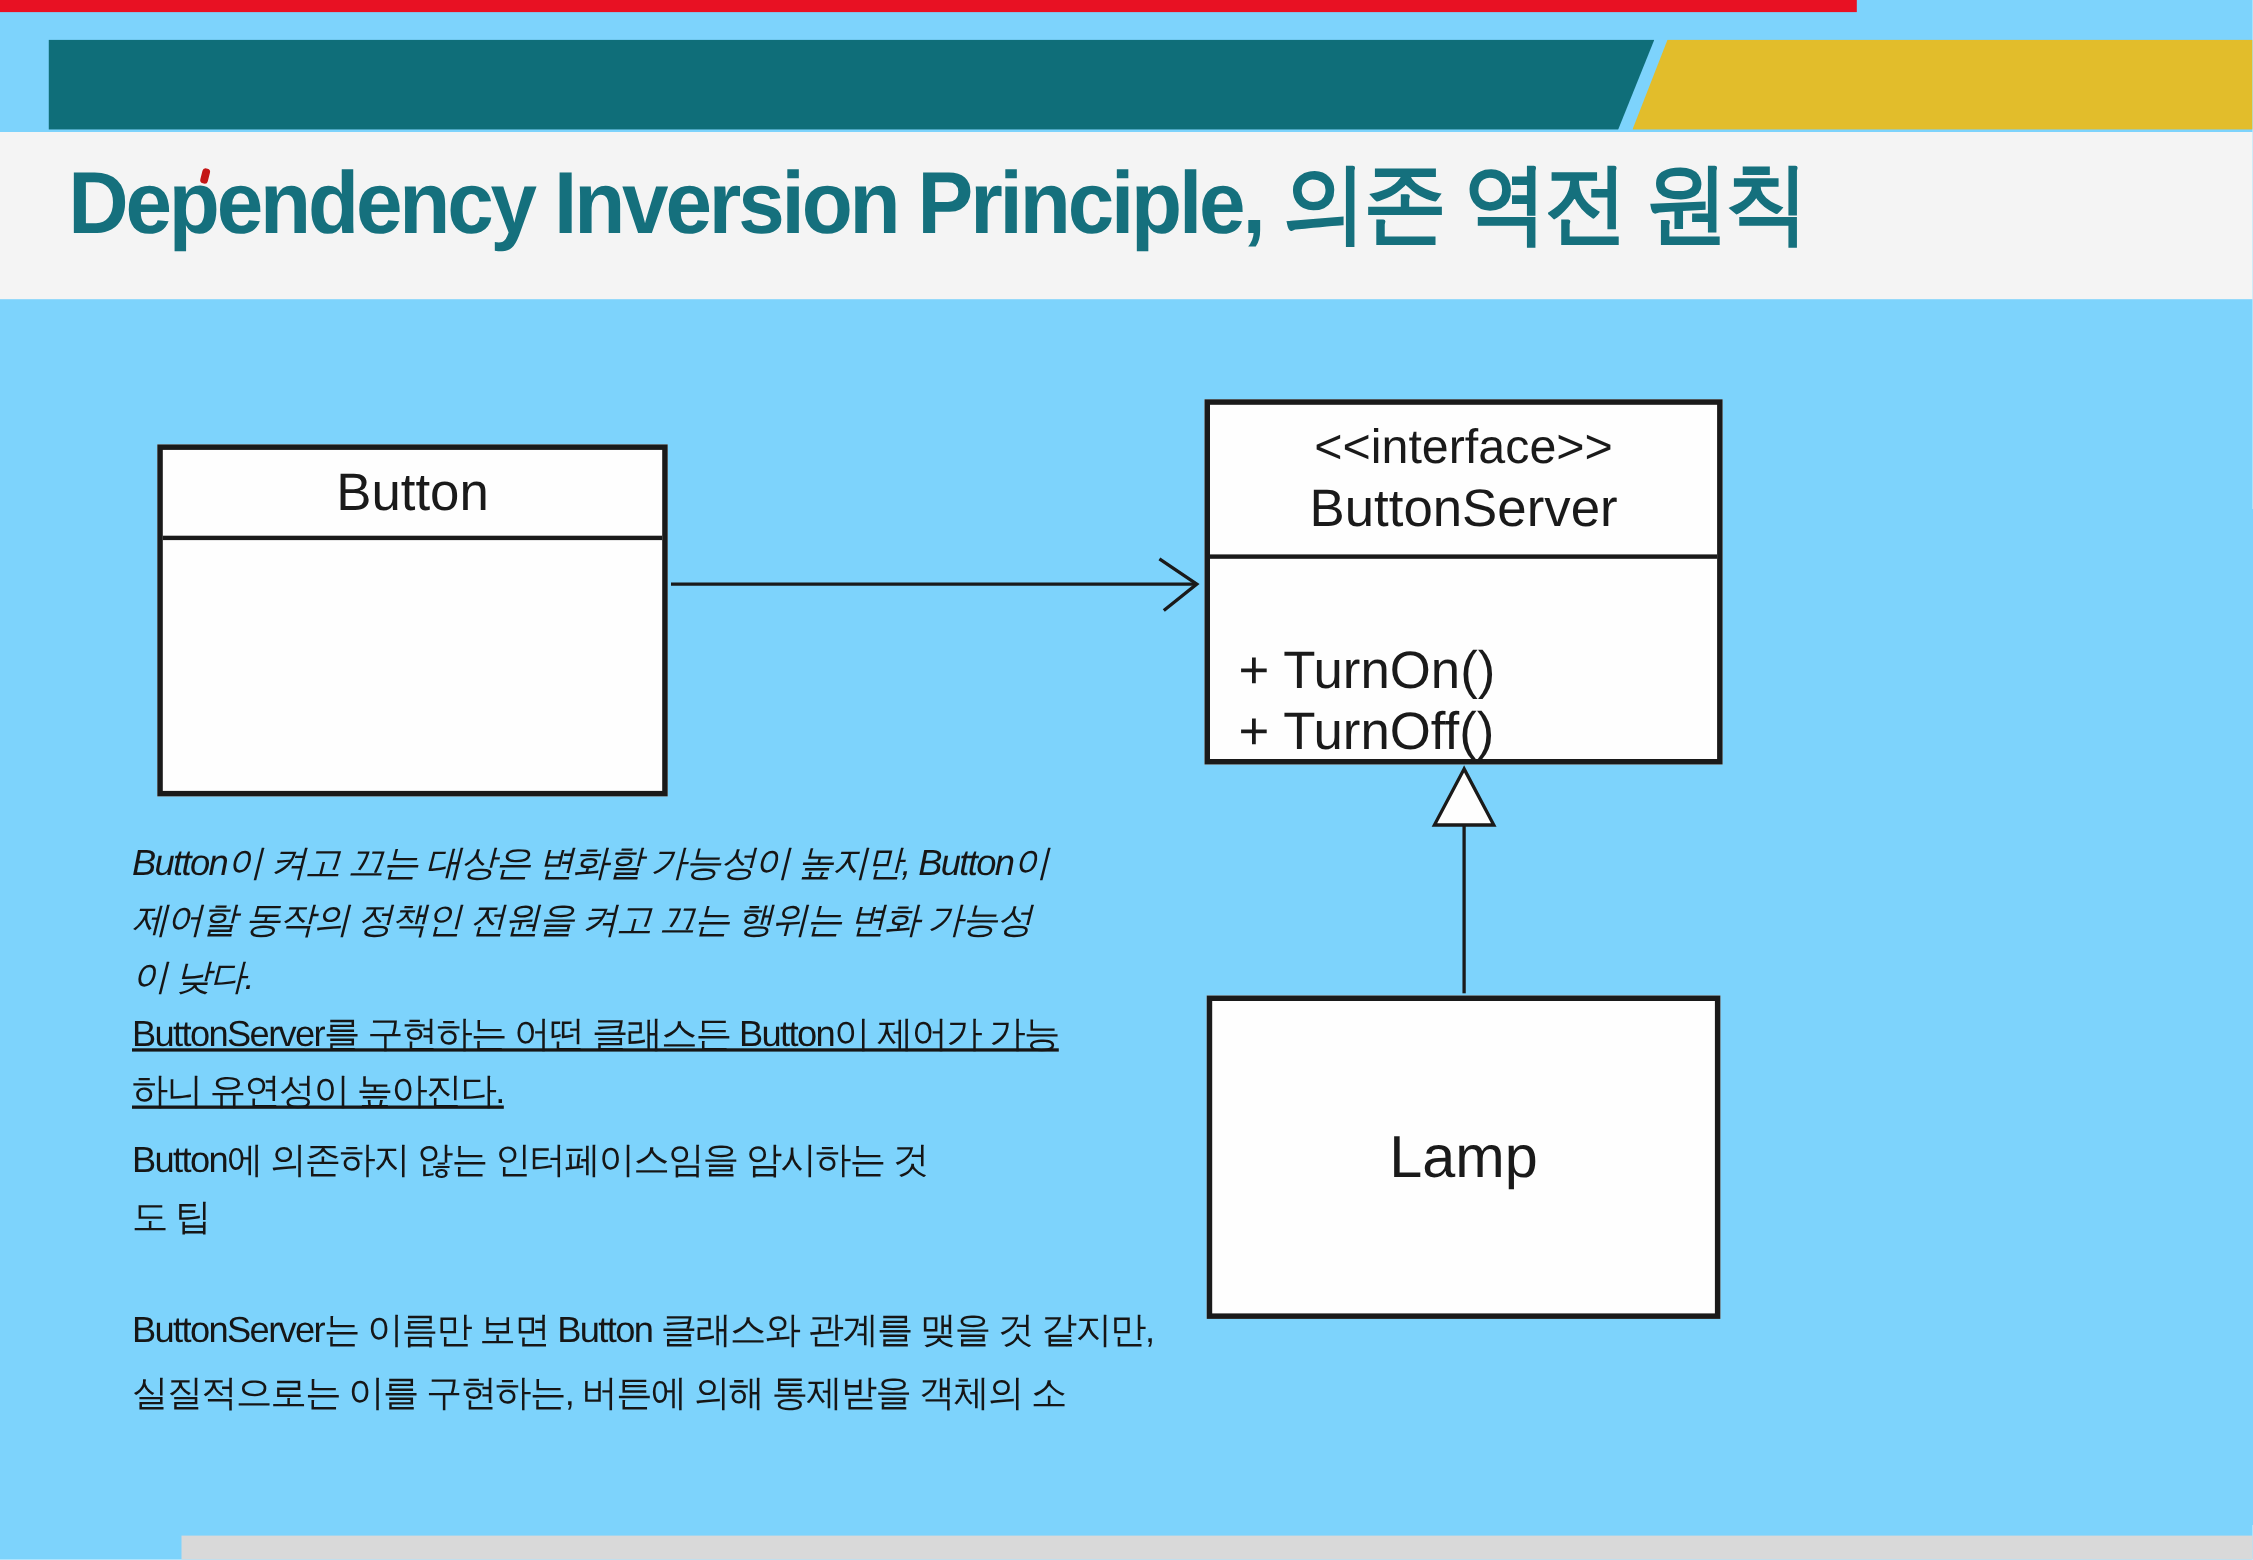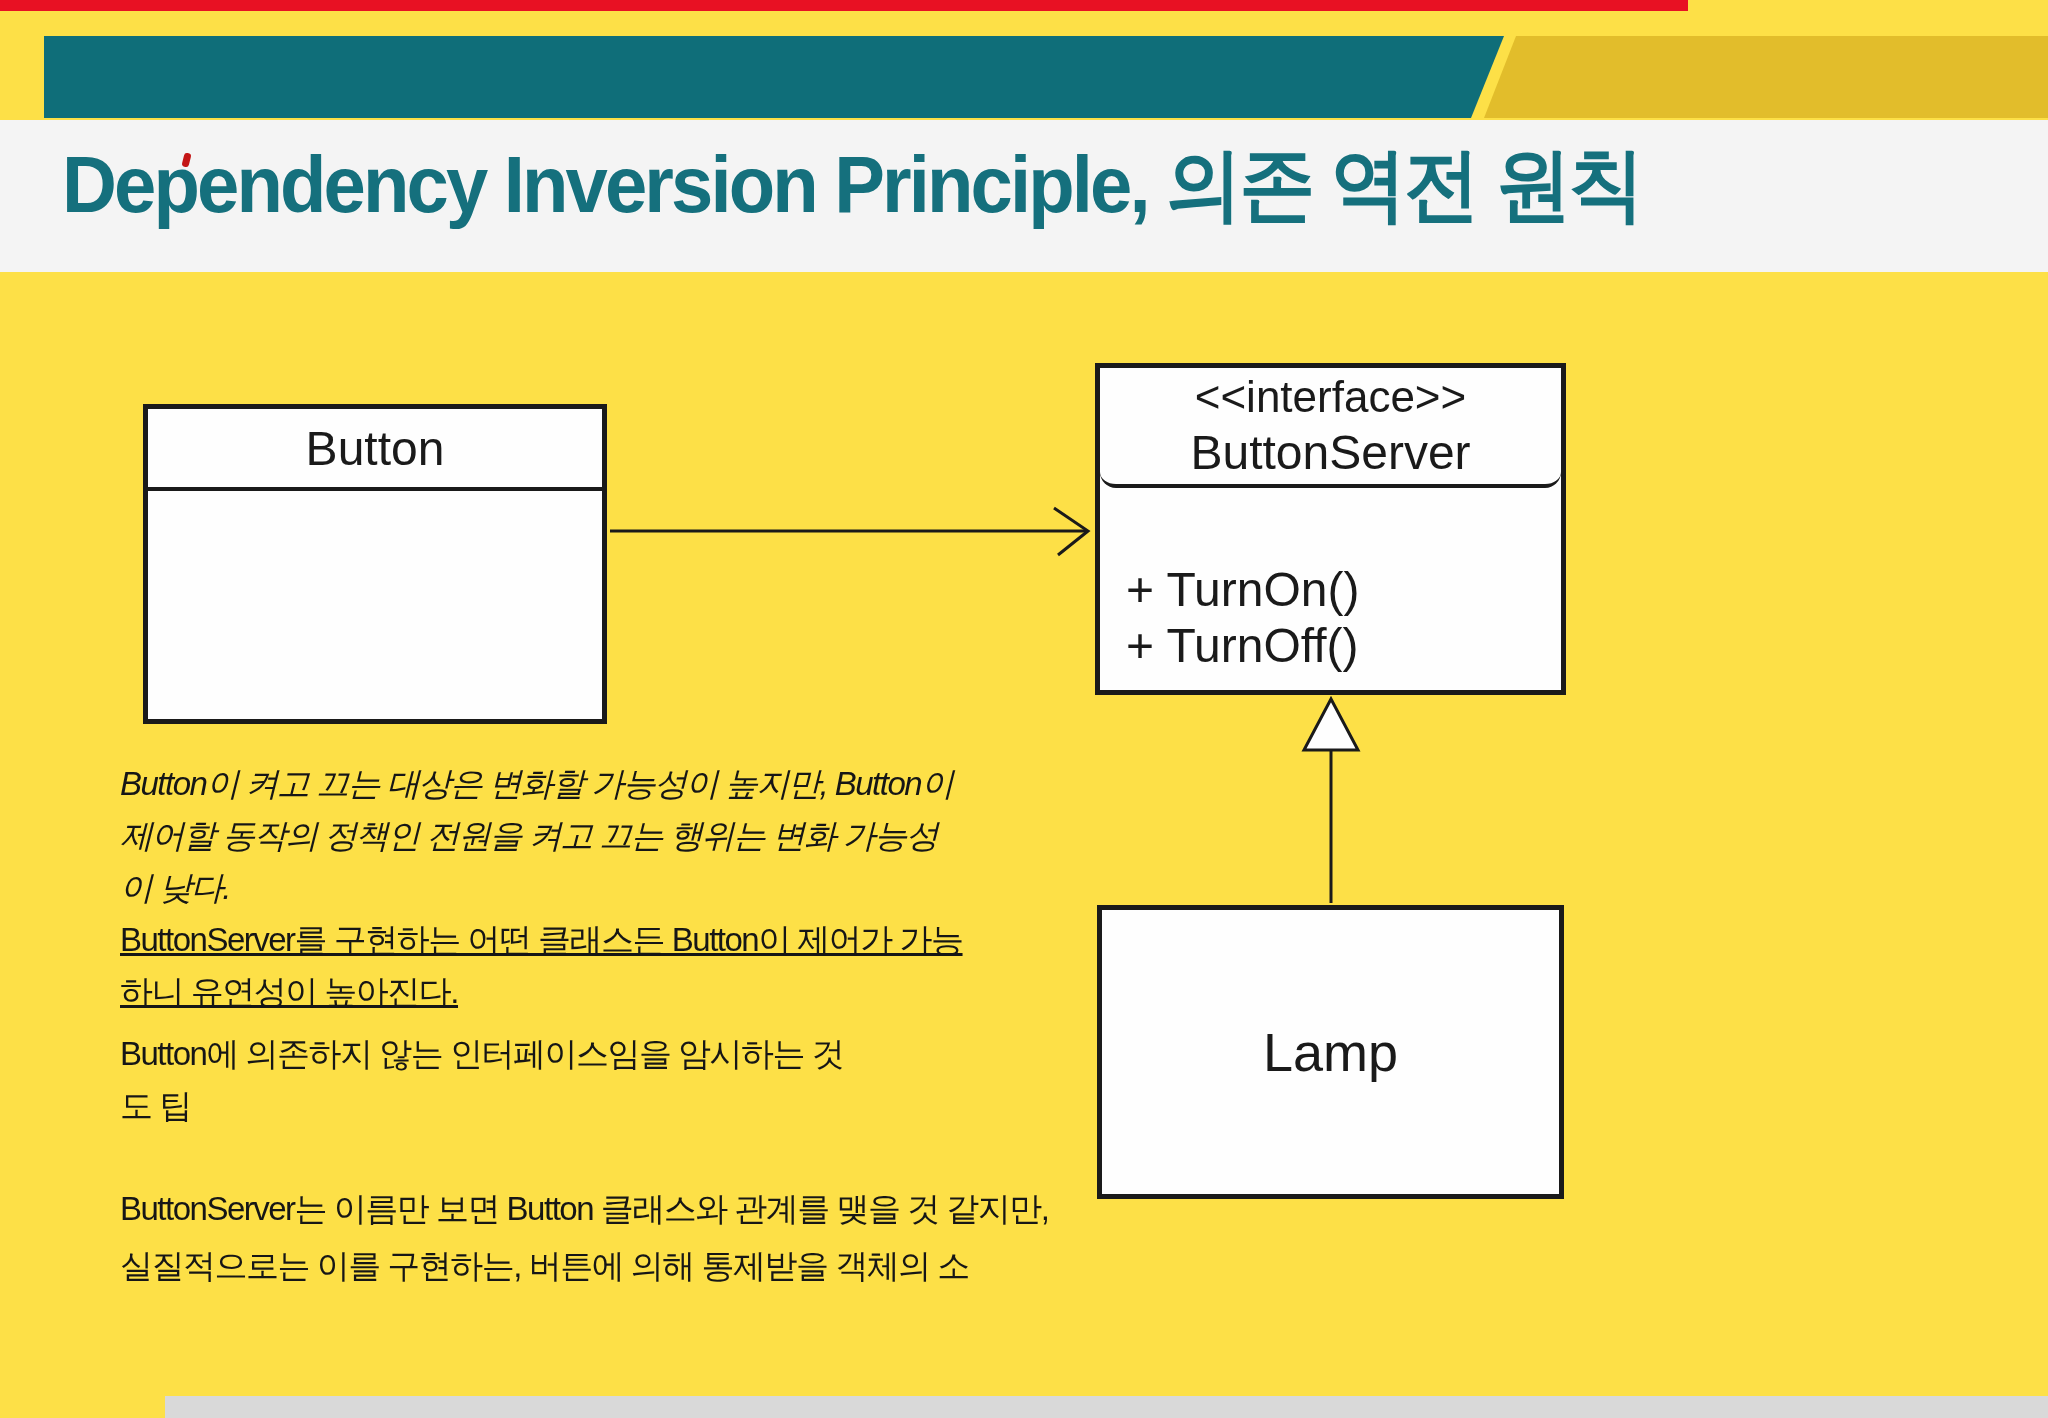--- a/index.html
+++ b/index.html
@@ -1,20 +1,20 @@
 <!DOCTYPE html>
 <html><head>
 <meta charset="utf-8">
 <style>
   html, body { margin: 0; padding: 0; background: #ffffff; }
   .slide {
     position: relative;
     width: 2048px;
     height: 1418px;
-    background: #fde047;
+    background: #7dd3fc;
     overflow: hidden;
     font-family: "Liberation Sans", sans-serif;
     color: #1a1a1a;
   }
 
   
   .red-top-bar {
     position: absolute; left: 0; top: 0;
     width: 1688px; height: 11px;
     background: #e81123;
@@ -66,21 +66,21 @@
   .box-server { left: 1095px; top: 363px; width: 471px; height: 332px; }
   .box-lamp   { left: 1097px; top: 905px; width: 467px; height: 294px; }
 
   .box-header {
     border-bottom: 4px solid #1a1a1a;
     display: flex; flex-direction: column;
     align-items: center; justify-content: center;
     box-sizing: border-box;
   }
   .box-button .box-header { height: 82px; font-size: 48px; }
-  .box-server .box-header { height: 120px; border-radius: 16px; }
+  .box-server .box-header { height: 140px; }
   .stereotype { font-size: 44px; line-height: 54px; }
   .server-name { font-size: 48px; line-height: 58px; }
 
   .box-body { box-sizing: border-box; }
   .box-button .box-body { padding: 44px 0 0 26px; font-size: 48px; }
   .box-server .box-body { padding: 74px 0 0 26px; font-size: 48px; }
   .method-line { line-height: 56px; white-space: nowrap; }
 
   .lamp-label {
     width: 100%; height: 100%;

